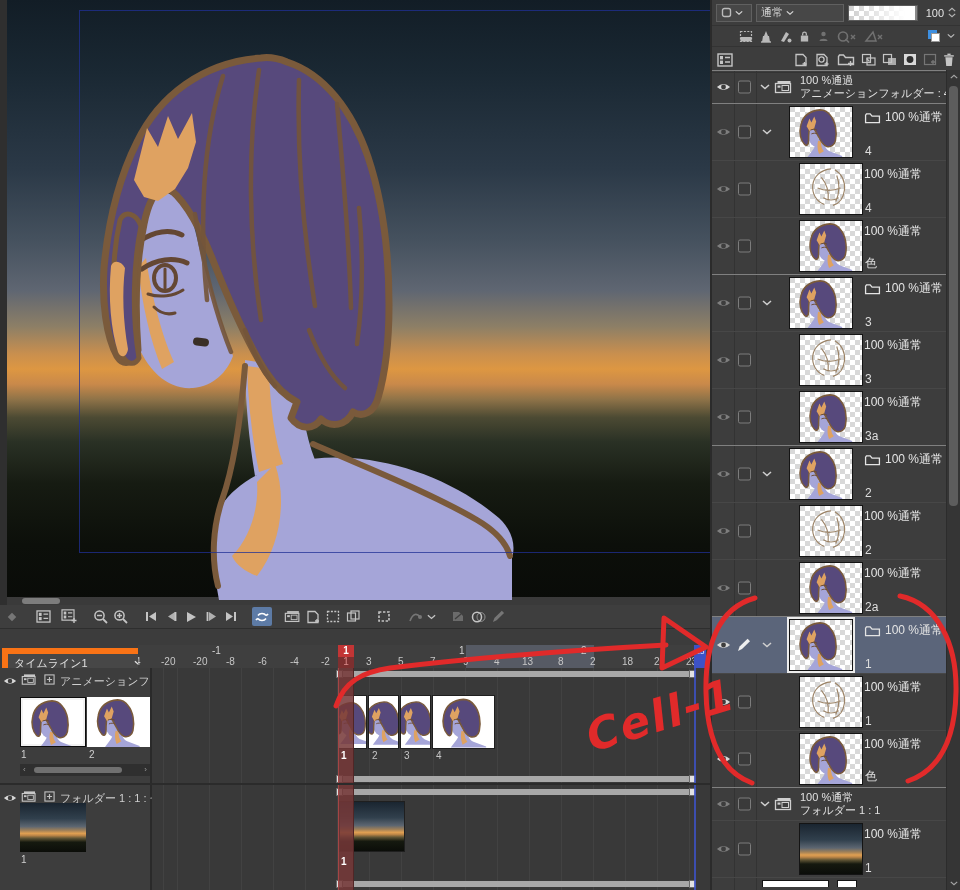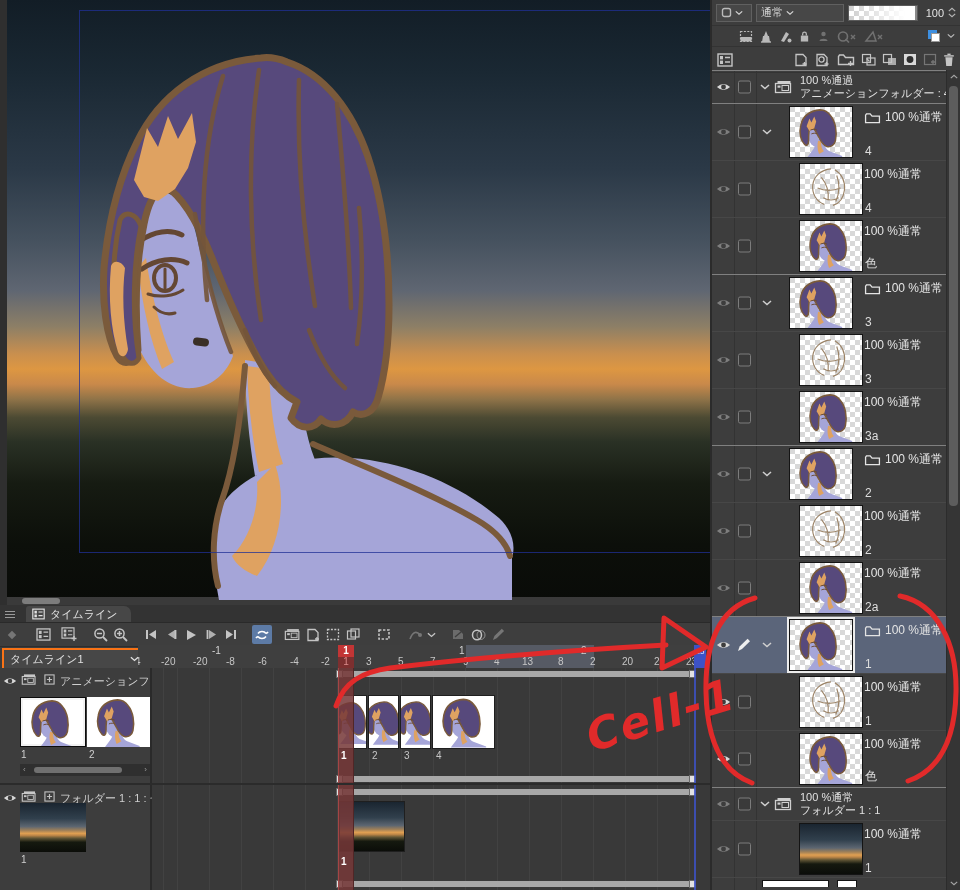--- a/index.html
+++ b/index.html
@@ -24,21 +24,21 @@
   .burger i{display:block;height:1px;background:#9a9a9a;margin:2px 0;}
   .tab{position:absolute;left:26px;top:1px;height:16px;background:#474747;border-radius:3px 7px 0 0;
        display:flex;align-items:center;gap:5px;padding:0 13px 0 6px;color:#e3e3e3;}
   .tl-tools{position:relative;height:23px;display:flex;align-items:center;padding-left:2px;
        background:#3e3e3e;border-bottom:1px solid #2e2e2e;}
   .tbtn{width:20px;height:19px;display:flex;align-items:center;justify-content:center;color:#c4c4c4;flex:0 0 auto;}
   .gap{margin-left:11px;} .gap2{margin-left:6px;}
   .gray{opacity:.42;}
   .loopon{background:#5d7ba6;border-radius:2px;color:#fff;}
   .tl-main{position:absolute;left:0;top:40px;width:710px;height:245px;}
-  .tsel{position:absolute;left:2px;top:3px;width:129px;height:18px;background:#474747;border:2px solid #f97316;
+  .tsel{position:absolute;left:2px;top:3px;width:129px;height:18px;background:#474747;border:6px solid #f97316;
         display:flex;align-items:center;justify-content:space-between;padding:0 6px;color:#e0e0e0;}
   .ruler{position:absolute;left:138px;top:0;width:572px;height:23px;background:#3f3f3f;overflow:hidden;
          border-bottom:1px solid #2f2f2f;}
   .band{position:absolute;left:328px;top:0;width:128px;height:23px;background:#565a64;}
   .sec{position:absolute;top:0;font-size:10px;color:#d2d2d2;}
   .fnum{position:absolute;top:11px;font-size:10px;color:#c6c6c6;}
   .phr{position:absolute;left:200px;top:0;width:16px;height:23px;}
   .phr .a{height:12px;background:#c23535;color:#fff;font-weight:bold;font-size:10px;text-align:center;line-height:12px;}
   .phr .b{height:11px;background:#7c2f2f;color:#d98a8a;font-size:10px;text-align:center;line-height:10px;}
   .endblk{position:absolute;left:556px;top:0;width:12px;height:23px;background:#3d52c6;color:#dfe4ff;
@@ -210,33 +210,20 @@
         </g>
       </svg>
       <div class="pframe"></div>
     </div>
     <div class="hscroll">
       <div class="hthumb"></div>
     </div>
   </div>
 
   <div class="tl">
-    <div class="tl-tabs">
-      <div class="burger">
-          <i></i>
-          <i></i>
-          <i></i>
-        </div>
-      <div class="tab">
-        <svg class="ic" width="13" height="12">
-            <use href="#i-film"></use>
-          </svg>
-        <span>タイムライン</span>
-      </div>
-    </div>
     <div class="tl-tools">
       <div class="tbtn gray">
         <svg class="ic" width="12" height="12">
             <rect x="3" y="3" width="6" height="6" transform="rotate(45 6 6)" fill="currentColor"></rect>
           </svg>
         </div>
       <div class="tbtn gap">
           <svg class="ic" width="15" height="13">
             <use href="#i-film"></use>
           </svg>
@@ -374,21 +361,21 @@
         <span class="fnum" style="left:152px">-4</span>
         <span class="fnum" style="left:183px">-2</span>
         <span class="fnum" style="left:228px">3</span>
         <span class="fnum" style="left:260px">5</span>
         <span class="fnum" style="left:292px">7</span>
         <span class="fnum" style="left:325px">9</span>
         <span class="fnum" style="left:356px">4</span>
         <span class="fnum" style="left:384px">13</span>
         <span class="fnum" style="left:420px">8</span>
         <span class="fnum" style="left:452px">2</span>
-        <span class="fnum" style="left:484px">20</span>
+        <span class="fnum" style="left:484px">18</span>
         <span class="fnum" style="left:516px">21</span>
         <span class="fnum" style="left:548px">23</span>
         <div class="phr">
           <div class="a">1</div>
           <div class="b">1</div>
         </div>
         <div class="endblk">25</div>
       </div>
 
       <div class="grid">

